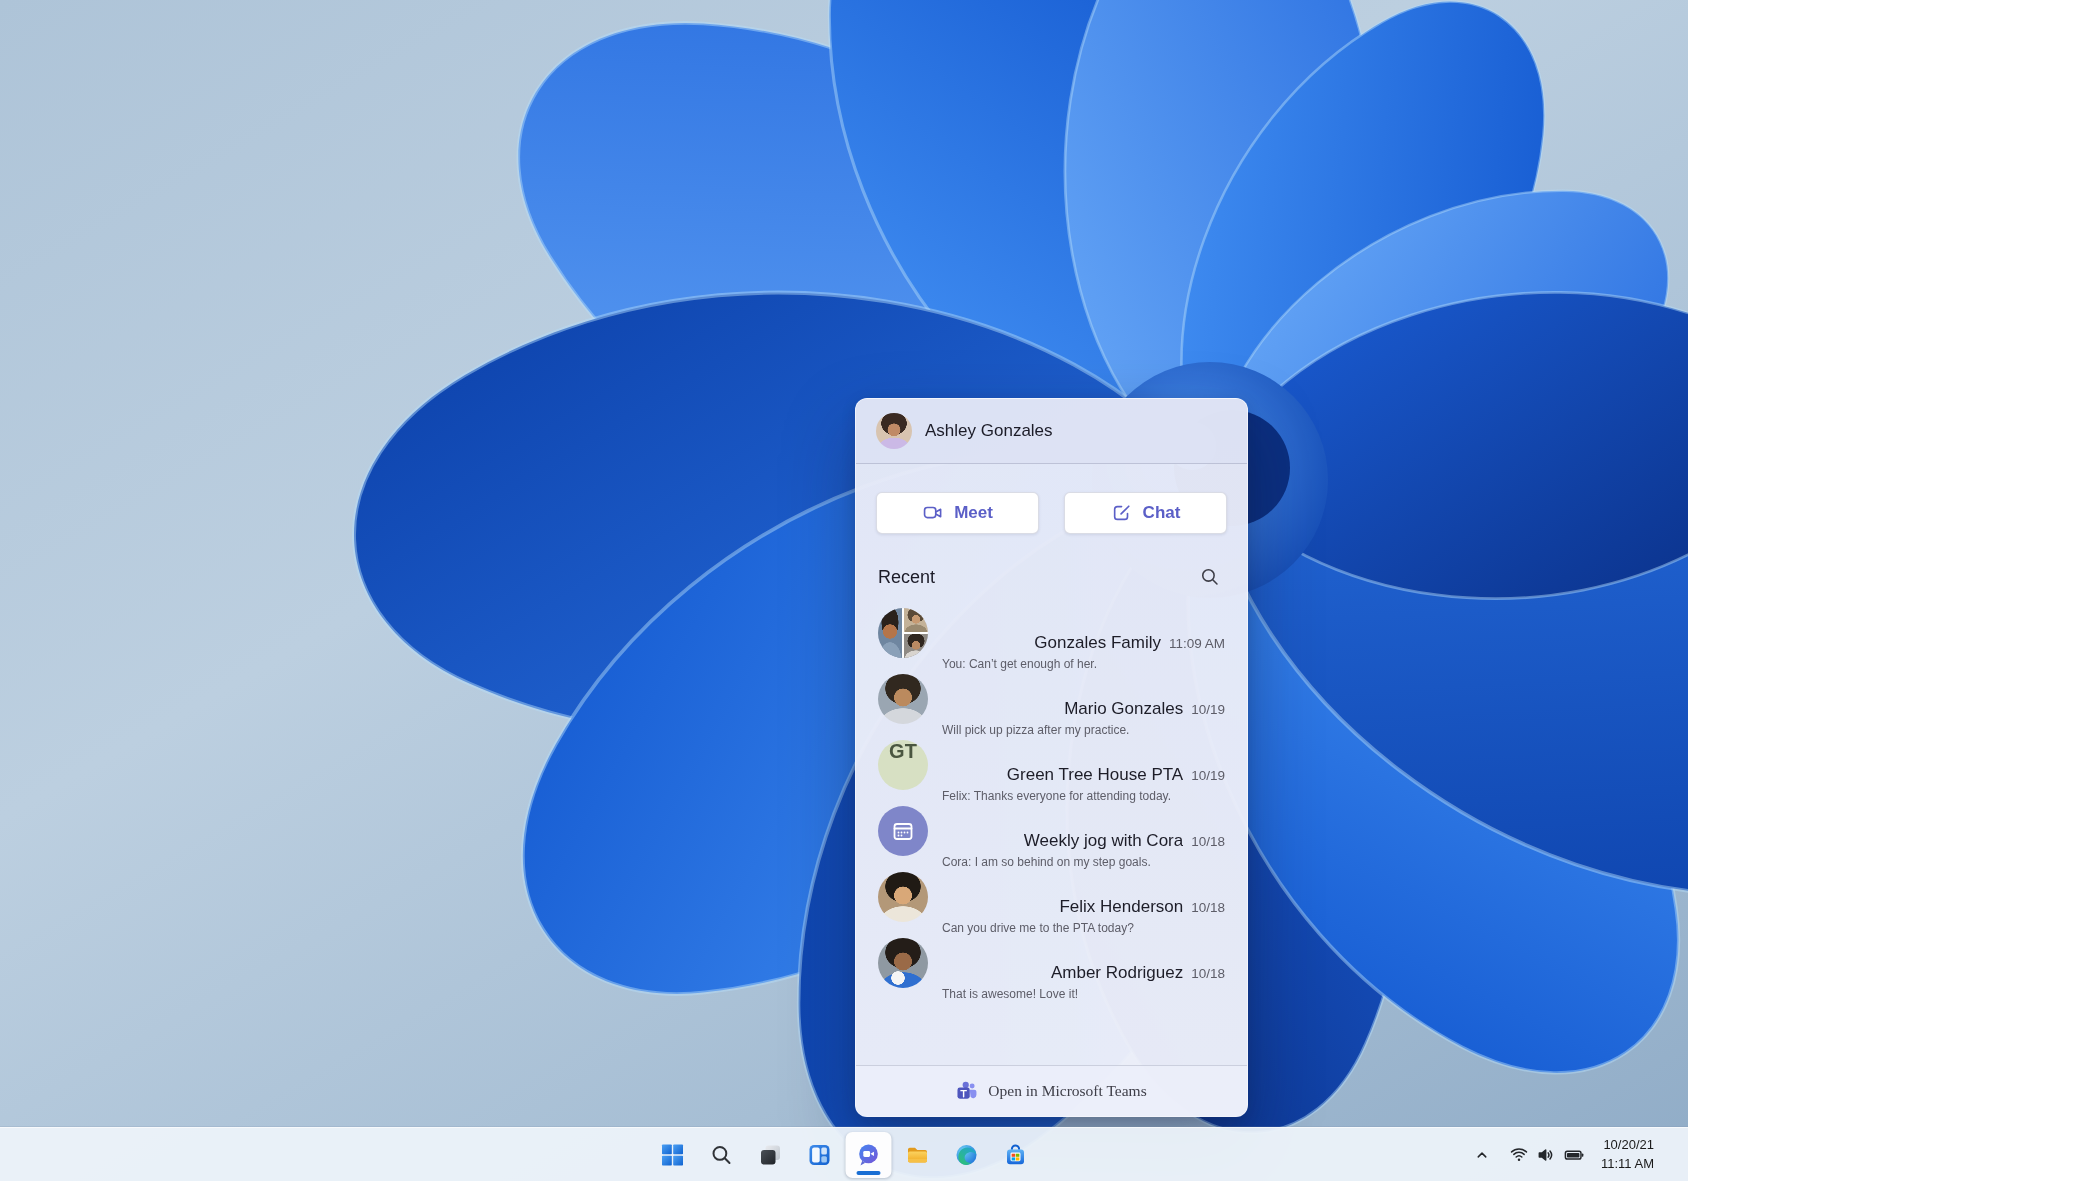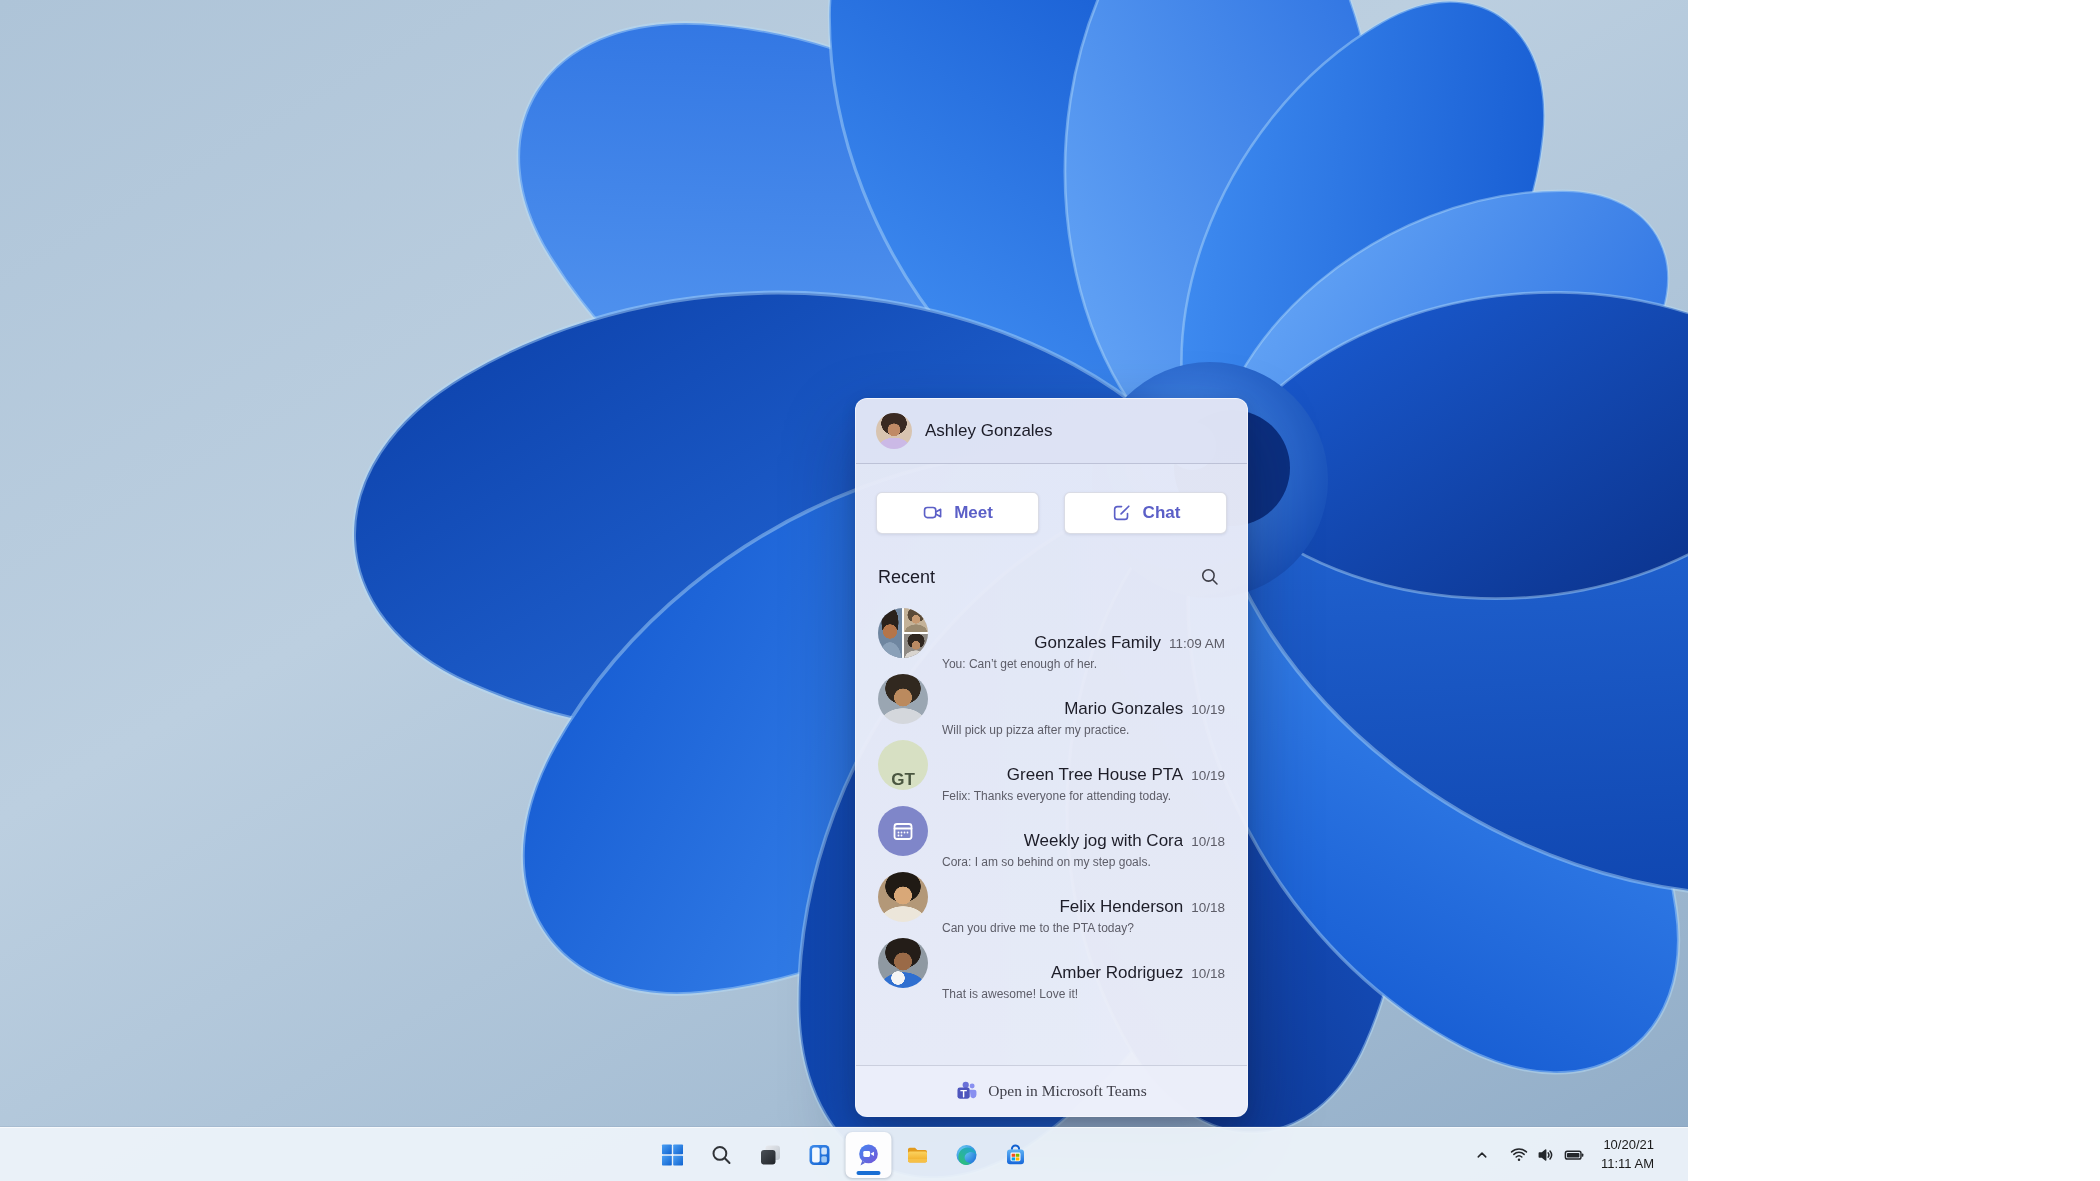--- a/index.html
+++ b/index.html
@@ -54,22 +54,22 @@
   .f-ashley{--bg:#d8c4b0;--hair:#3a2a22;--skin:#c08a66;--shirt:#cbb9e6;}
   .f-boy{--bg:#6f86a0;--hair:#2a211b;--skin:#b5754a;--shirt:#8aa0b8;}
   .f-fam{--bg:#c4b298;--hair:#5a4a38;--skin:#c79a72;--shirt:#9a8a70;}
   .f-beard{--bg:#8f8a84;--hair:#2f261f;--skin:#b98a63;--shirt:#d8d4cf;}
   .f-mug{--bg:#2e5f7c;--hair:#23180f;--skin:#9a6848;--shirt:#4a7a94;--mug:#f2f2f2;}
   .f-laugh{--bg:#c97a5e;--hair:#2a1d16;--skin:#c08a5e;--shirt:#e0b8a0;}
   .f-smile{--bg:#7a6a58;--hair:#241c14;--skin:#c08a5a;--shirt:#cfc4b4;}
   .f-mario{--bg:#9aa6b2;--hair:#31281f;--skin:#bb8a5e;--shirt:#d4d7dc;}
   .f-felix{--bg:#b39878;--hair:#201a14;--skin:#d9a878;--shirt:#ece6da;}
   .f-amber{--bg:#8f99a2;--hair:#241d18;--skin:#9a6a47;--shirt:#2f6fd0;--mug:#f5f5f5;}
-  .avatar.initials{background:#d7e0c3;display:flex;align-items:flex-end;justify-content:center;
-    font-size:17px;font-weight:600;color:#4a5640;}
+  .avatar.initials{background:#d7e0c3;display:flex;align-items:flex-start;justify-content:center;
+    font-size:20px;font-weight:600;color:#4a5640;}
   .avatar.cal{background:#7f86c9;display:flex;align-items:center;justify-content:center;}
 
   
   .taskbar{position:absolute;left:0;right:0;bottom:0;height:53px;
     background:rgba(237,243,250,.94);border-top:1px solid rgba(255,255,255,.6);
     box-shadow:0 -1px 0 rgba(120,140,165,.18);}
   .tb-center{position:absolute;left:50%;top:0;height:100%;transform:translateX(-50%);
     display:flex;align-items:center;gap:3px;}
   .tb-btn{position:relative;width:46px;height:46px;border-radius:7px;border:none;background:transparent;
     display:flex;align-items:center;justify-content:center;cursor:pointer;padding:0;}

